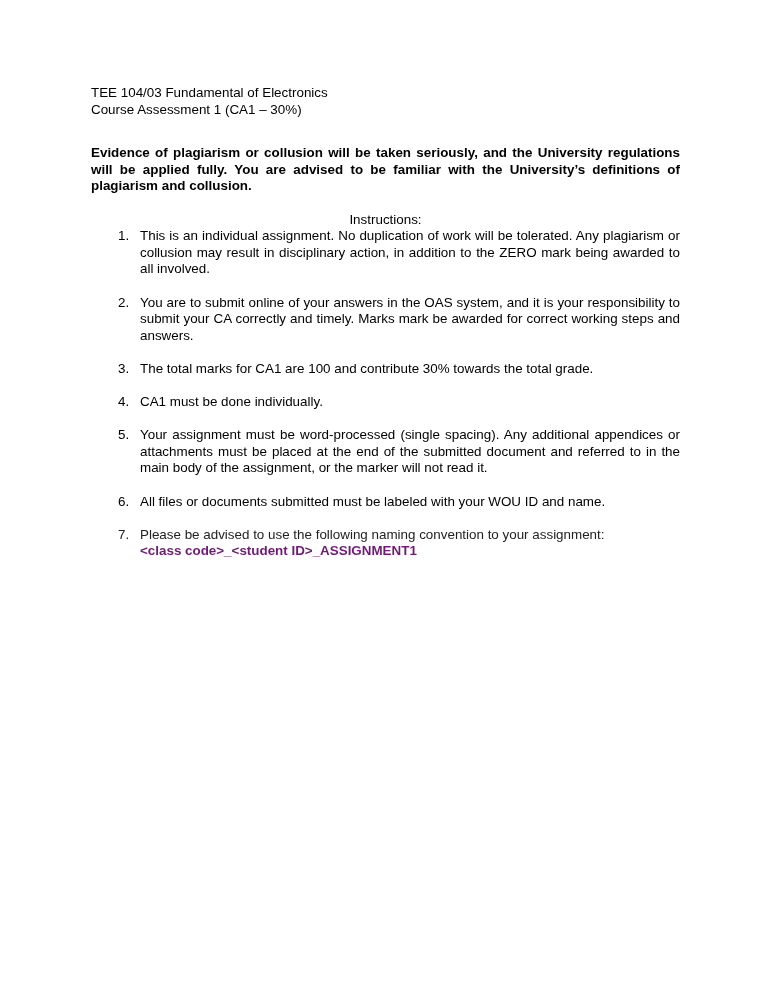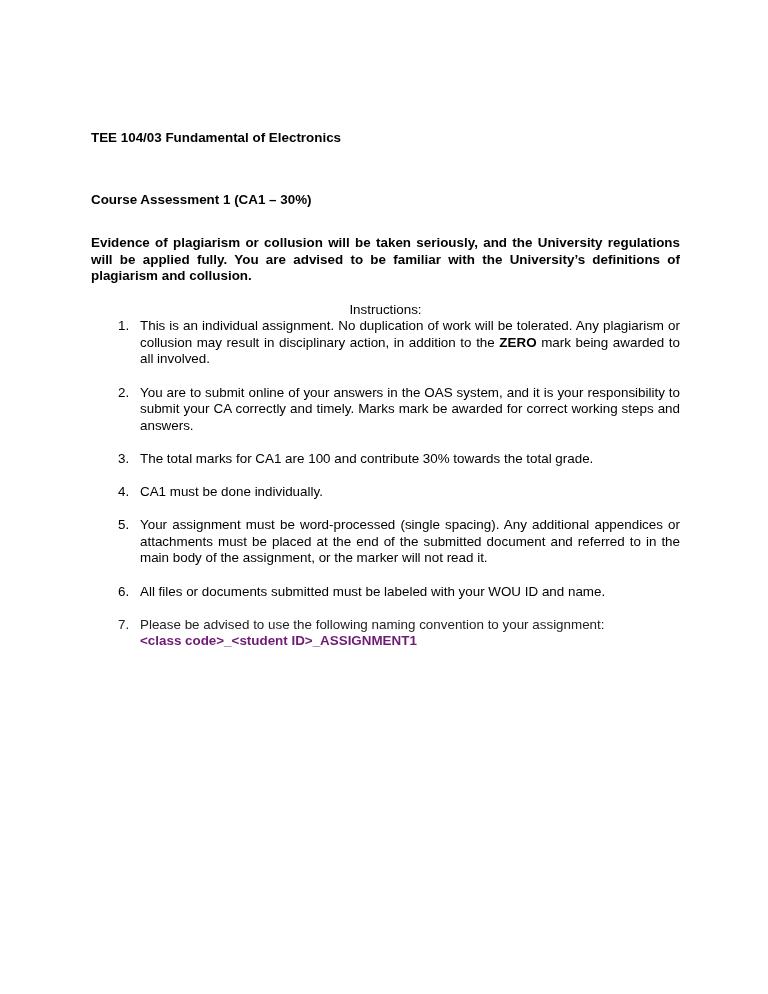--- a/index.html
+++ b/index.html
@@ -1,27 +1,27 @@
 <!DOCTYPE html>
 <html><head>
 <meta charset="utf-8">
 <style>
   html, body { margin:0; padding:0; background:#fff; }
   body { width:768px; height:994px; position:relative; overflow:hidden;
          font-family:"Liberation Sans", sans-serif; color:#000; font-size:13.4px; line-height:16.6px; }
   .page { position:absolute; left:91px; top:85px; width:589px; }
-  .title { font-weight:bold;margin-top:45px; }
+  .title { font-weight:normal; }
   .warn { font-weight:bold; text-align:justify; margin-top:27px; }
   .instr { margin-top:16.6px;text-align:center; }
   ol { margin:0; padding:0; list-style:none; }
   li { position:relative; padding-left:49px; text-align:justify; margin-bottom:16.6px; }
   li .num { position:absolute; left:27px; top:0; }
   li.last { text-align:left; color:#222; }
   .red { color:#701a75; font-weight:bold; display:block; }
-  b { font-weight:bold; }
+  b { font-weight:normal; }
 </style>
 </head>
 <body>
 
 <div class="page">
   <div class="title">TEE 104/03 Fundamental of Electronics</div>
   <div class="title">Course Assessment 1 (CA1 – 30%)</div>
 
   <div class="warn">Evidence of plagiarism or collusion will be taken seriously, and the University regulations will be applied fully. You are advised to be familiar with the University’s definitions of plagiarism and collusion.</div>
 

